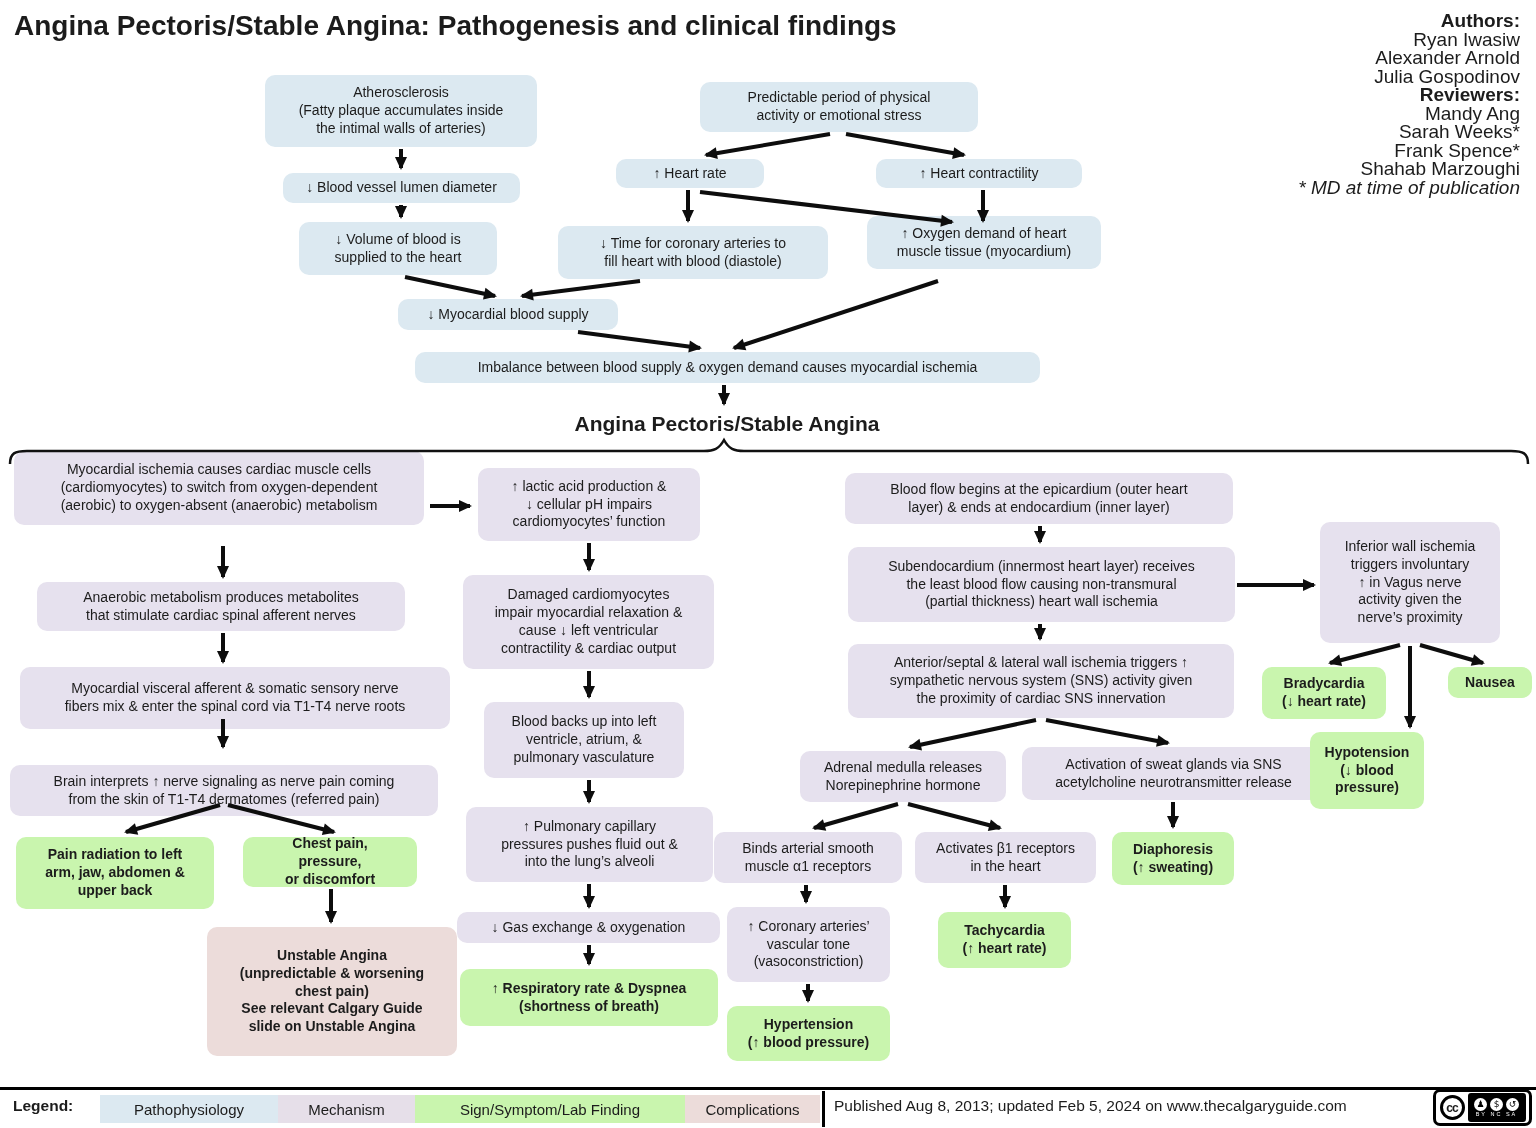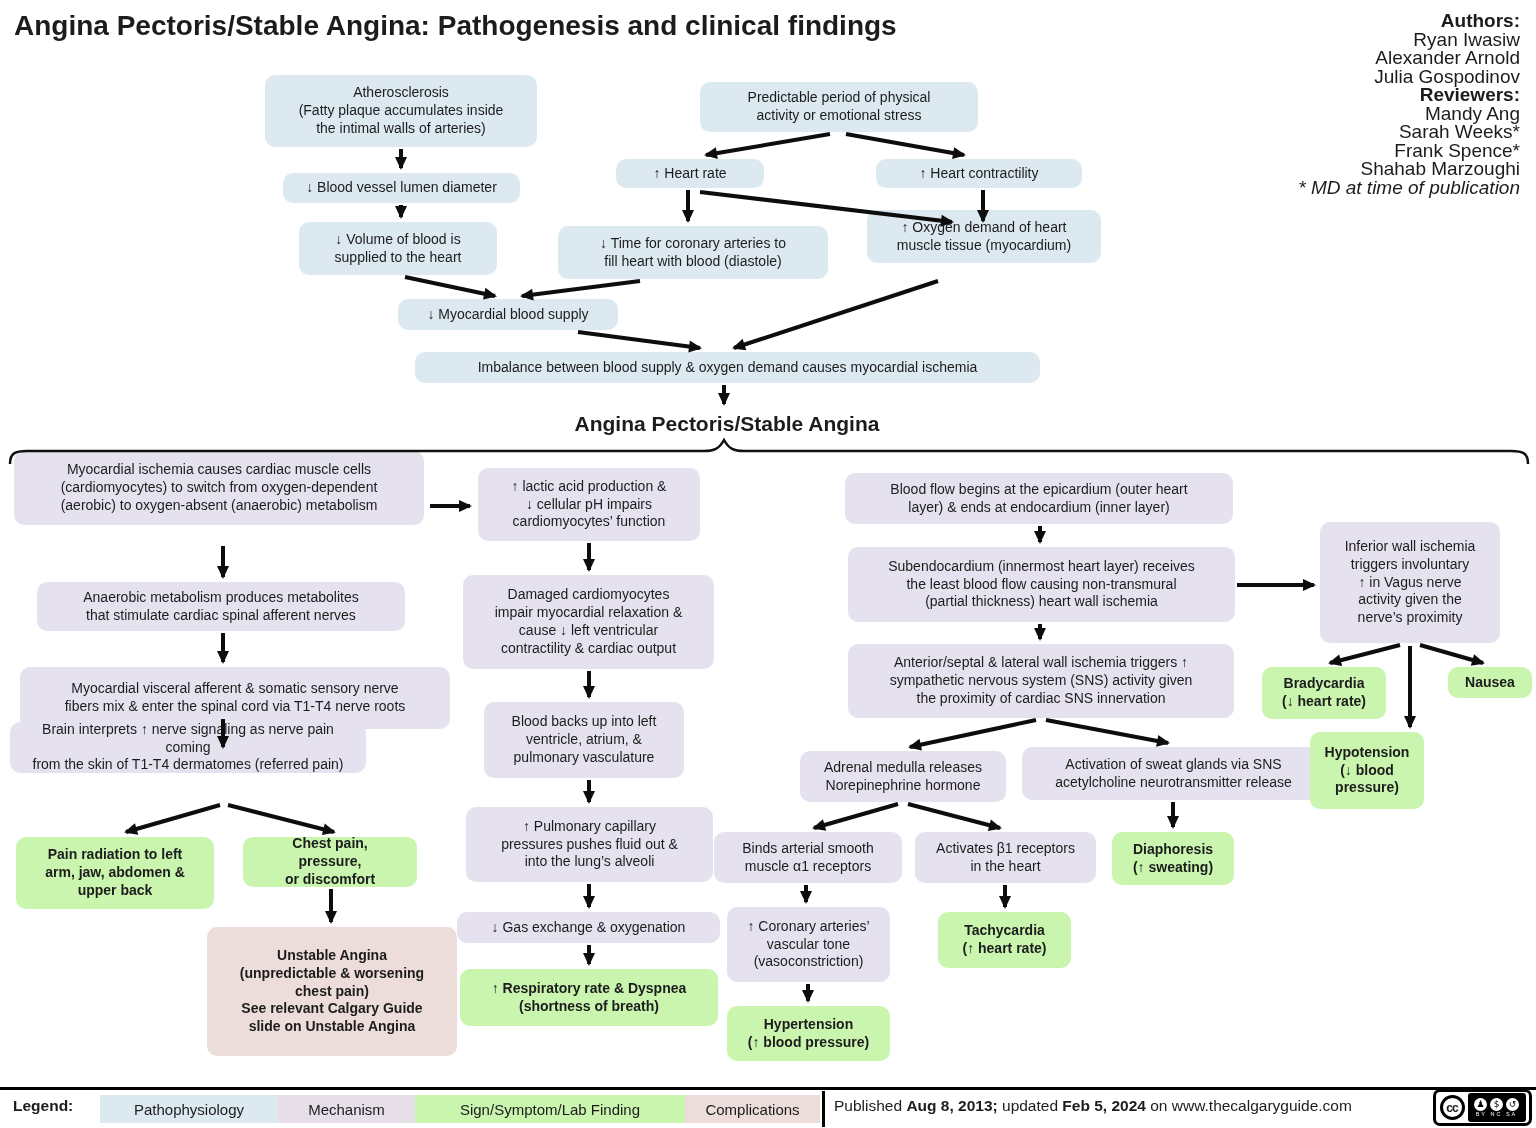--- a/index.html
+++ b/index.html
@@ -32,21 +32,21 @@
   
   .legend-topline{position:absolute;left:0;top:1087px;width:1536px;height:3px;background:#000;}
   .legend-label{position:absolute;left:13px;top:1097px;font-size:15.5px;font-weight:bold;}
   .band{position:absolute;top:1095px;height:28px;display:flex;align-items:center;justify-content:center;font-size:15px;}
   .b-patho{left:100px;width:178px;background:#dce9f1;}
   .b-mech{left:278px;width:137px;background:#e6dfe9;}
   .b-sign{left:415px;width:270px;background:#c9f5ae;}
   .b-comp{left:685px;width:135px;background:#ecdcda;}
   .legend-divider{position:absolute;left:822px;top:1091px;width:3px;height:36px;background:#000;}
   .published{position:absolute;left:834px;top:1097px;font-size:15.5px;white-space:nowrap;}
-  .published b{font-weight:bold;}
+  .published b{font-weight:normal;}
   
   .cc-badge{
     position:absolute;left:1433px;top:1089px;width:99px;height:37px;box-sizing:border-box;
     border:3px solid #000;border-radius:7px;background:#fff;
     display:flex;align-items:center;justify-content:center;gap:3px;
   }
   .cc-circle{
     width:25px;height:25px;border:3px solid #000;border-radius:50%;box-sizing:border-box;
     display:flex;align-items:center;justify-content:center;font-weight:bold;font-size:12px;letter-spacing:-1px;
   }
@@ -83,34 +83,34 @@
 the intimal walls of arteries)</div>
 <div class="node patho" style="left:283px;top:173px;width:237px;height:30px">↓ Blood vessel lumen diameter</div>
 <div class="node patho" style="left:299px;top:222px;width:198px;height:53px">↓ Volume of blood is
 supplied to the heart</div>
 <div class="node patho" style="left:700px;top:82px;width:278px;height:50px">Predictable period of physical
 activity or emotional stress</div>
 <div class="node patho" style="left:616px;top:159px;width:148px;height:29px">↑ Heart rate</div>
 <div class="node patho" style="left:876px;top:159px;width:206px;height:29px">↑ Heart contractility</div>
 <div class="node patho" style="left:558px;top:226px;width:270px;height:53px">↓ Time for coronary arteries to
 fill heart with blood (diastole)</div>
-<div class="node patho" style="left:867px;top:210px;width:234px;height:53px">↑ Oxygen demand of heart
+<div class="node patho" style="left:867px;top:216px;width:234px;height:53px">↑ Oxygen demand of heart
 muscle tissue (myocardium)</div>
 <div class="node patho" style="left:398px;top:299px;width:220px;height:31px">↓ Myocardial blood supply</div>
 <div class="node patho" style="left:415px;top:352px;width:625px;height:31px">Imbalance between blood supply &amp; oxygen demand causes myocardial ischemia</div>
 <div class="plain-heading" style="left:427px;top:409px;width:600px;height:30px">Angina Pectoris/Stable Angina</div>
 
 <div class="node mech" style="left:14px;top:451px;width:410px;height:74px">Myocardial ischemia causes cardiac muscle cells
 (cardiomyocytes) to switch from oxygen-dependent
 (aerobic) to oxygen-absent (anaerobic) metabolism</div>
 <div class="node mech" style="left:37px;top:582px;width:368px;height:49px">Anaerobic metabolism produces metabolites
 that stimulate cardiac spinal afferent nerves</div>
 <div class="node mech" style="left:20px;top:667px;width:430px;height:62px">Myocardial visceral afferent &amp; somatic sensory nerve
 fibers mix &amp; enter the spinal cord via T1-T4 nerve roots</div>
-<div class="node mech" style="left:10px;top:722px;width:356px;height:51px">Brain interprets ↑ nerve signaling as nerve pain coming
+<div class="node mech" style="left:10px;top:765px;width:428px;height:51px">Brain interprets ↑ nerve signaling as nerve pain coming
 from the skin of T1-T4 dermatomes (referred pain)</div>
 <div class="node sign" style="left:16px;top:837px;width:198px;height:72px">Pain radiation to left
 arm, jaw, abdomen &amp;
 upper back</div>
 <div class="node sign" style="left:243px;top:837px;width:174px;height:50px">Chest pain, pressure,
 or discomfort</div>
 <div class="node comp" style="left:207px;top:927px;width:250px;height:129px">Unstable Angina
 (unpredictable &amp; worsening
 chest pain)
 See relevant Calgary Guide

